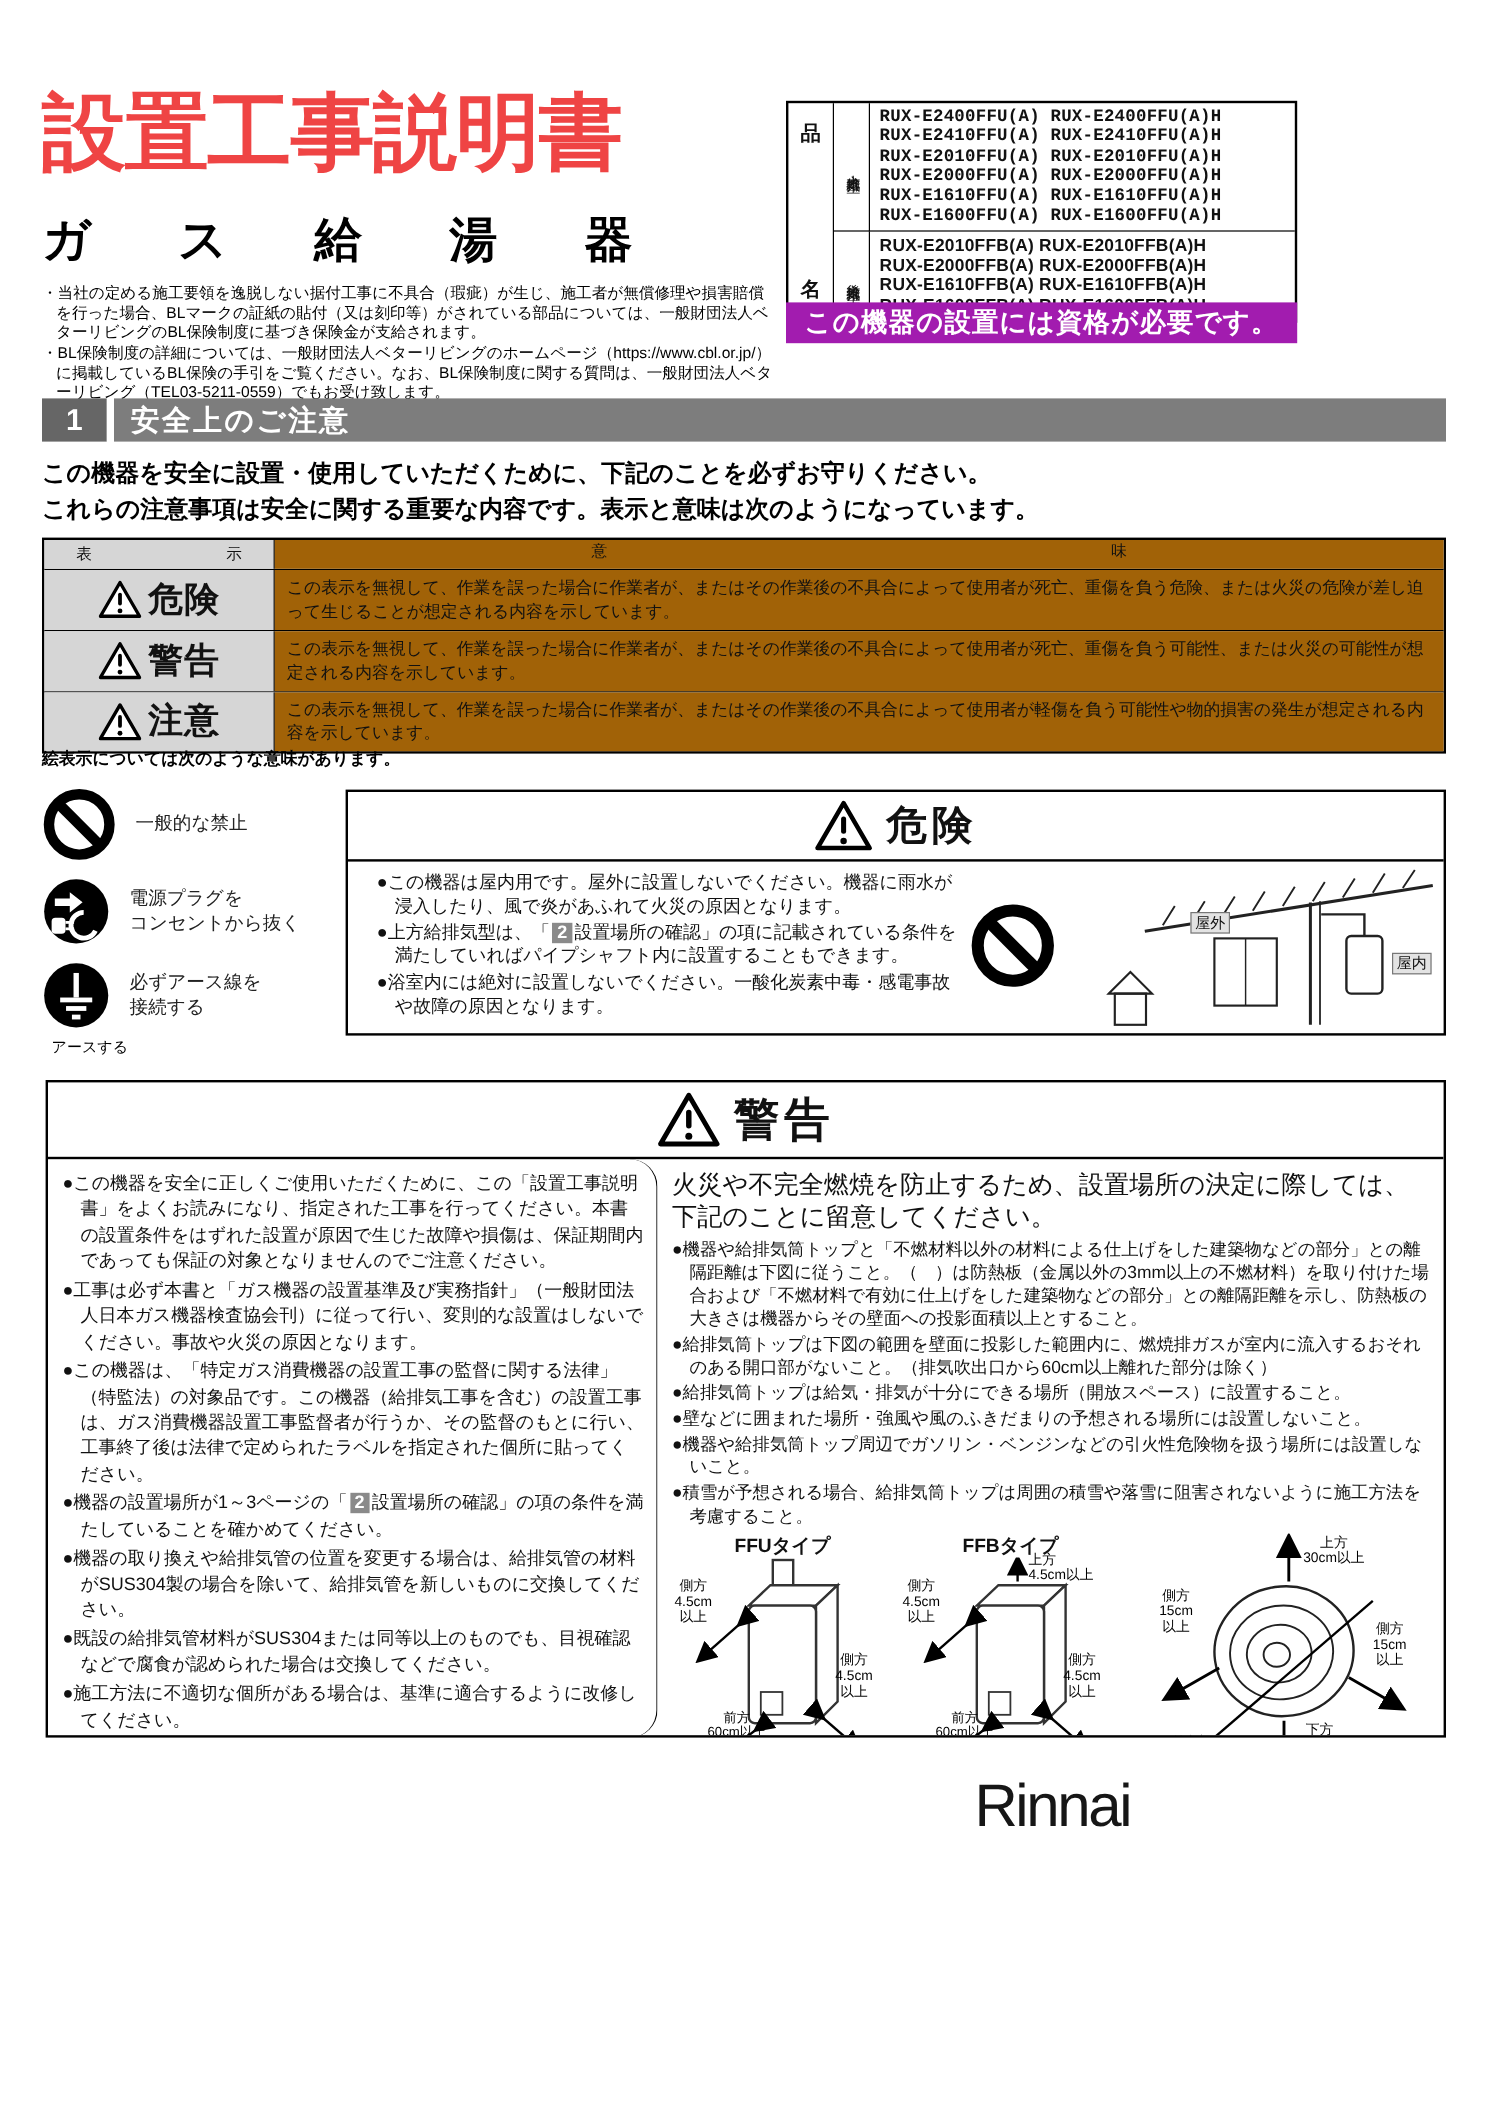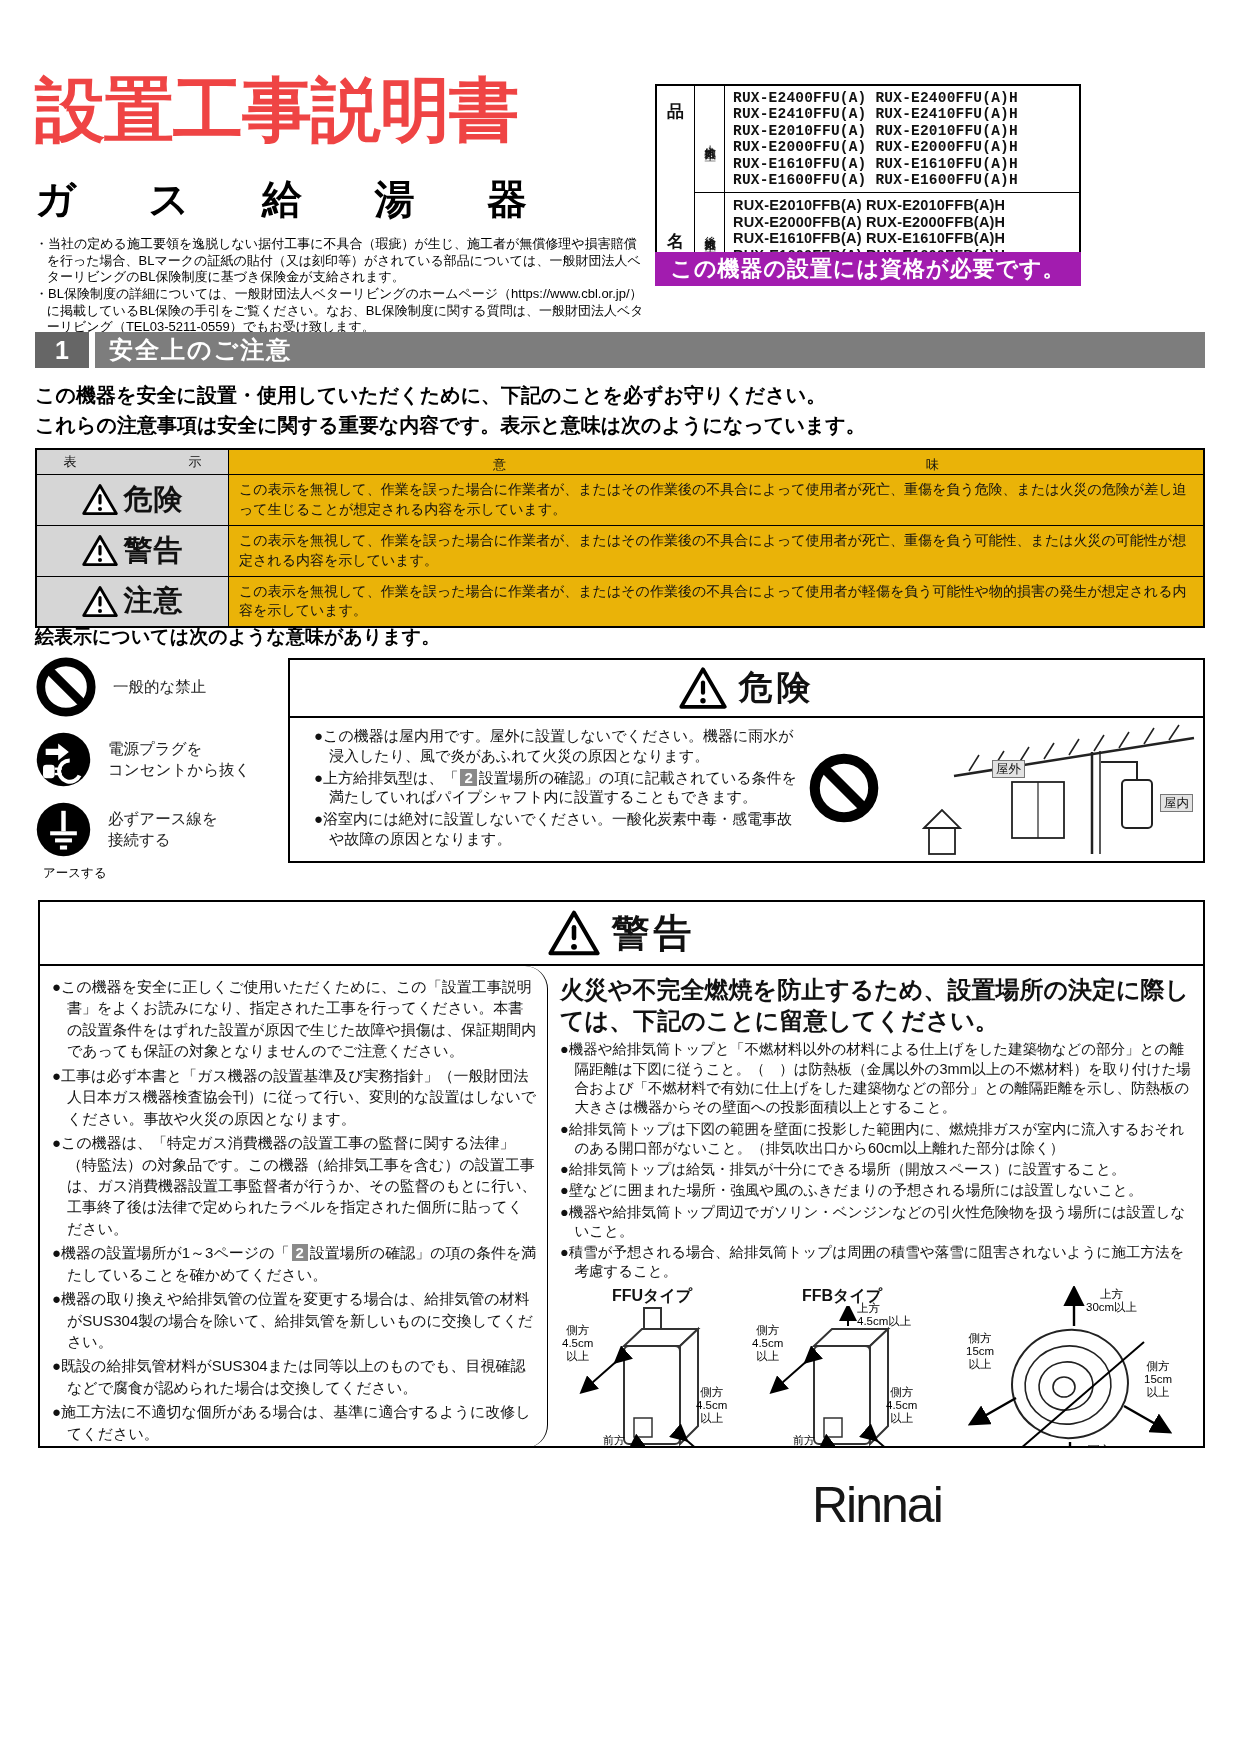--- a/index.html
+++ b/index.html
@@ -35,32 +35,32 @@
   .section-title { flex:1; background:#7d7d7d; color:#fff; font-size:24px; font-weight:700;
                    display:flex; align-items:center; padding-left:14px; letter-spacing:2px; }
 
   .intro { left:35px; top:380px; width:1170px; font-size:20px; font-weight:700; line-height:1.5; color:#000; }
 
   
   .sig-table { left:35px; top:448px; width:1170px; border:2px solid #000; }
   .sig-row { display:flex; border-top:1px solid #000; }
   .sig-row:first-child { border-top:none; }
   .sig-c1 { width:192px; background:#d6d6d6; border-right:1px solid #000; display:flex; align-items:center; justify-content:center; }
-  .sig-c2 { flex:1; background:#eab308; display:flex; align-items:flex-end; }
+  .sig-c2 { flex:1; background:#a16207; display:flex; align-items:flex-start; }
   .sig-head { height:24px; font-size:13px; }
   .sig-head .sig-c2 { justify-content:center; }
   .spread-narrow { letter-spacing:112px; margin-right:-112px; }
   .spread-wide { letter-spacing:420px; margin-right:-420px; }
   .sig-body { min-height:48px; }
   .sig-word { font-size:29px; font-weight:800; letter-spacing:1px; margin-left:6px; }
   .sig-text { font-size:14px; line-height:1.42; padding:5px 10px; }
   .tri { display:block; }
 
   
-  .picto-lead { left:35px; top:624px; font-size:19px; font-weight:700; color:#000; }
+  .picto-lead { left:35px; top:624px; font-size:14px; font-weight:700; color:#000; }
   .picto-col { left:35px; top:656px; width:252px; }
   .picto-item { display:flex; align-items:center; gap:16px; margin-bottom:13px; }
   .picto-label { font-size:15.5px; line-height:1.3; white-space:pre-line; color:#222; }
   .picto-caption { font-size:12.5px; margin:-6px 0 0 8px; color:#000; }
 
   
   .danger-box { left:288px; top:658px; width:917px; height:205px; border:2px solid #000; background:#fff; }
   .box-title { height:58px; border-bottom:2px solid #000; display:flex; align-items:center; justify-content:center; gap:12px; }
   .box-title-word { font-size:34px; font-weight:800; letter-spacing:4px; }
   .danger-body { position:relative; height:143px; padding:8px 12px;margin-left:12px; }
@@ -70,21 +70,21 @@
   .dg-illu { position:absolute; left:500px; top:6px; width:400px; height:132px; }
   .dg-lab { position:absolute; font-size:12.5px; border:1px solid #777; background:#e3e3e3; padding:0 3px; line-height:1.3; }
 
   
   .warning-box { left:38px; top:900px; width:1167px; height:548px; border:2px solid #000; background:#fff; overflow:hidden; }
   .warning-box .box-title { height:64px; }
   .warn-cols { display:flex; height:482px; }
   .warn-left { width:508px; border-right:1.5px solid #000; padding:10px 10px 8px 12px; font-size:15px; line-height:1.43;border-radius:23px; }
   .warn-left .bullet { margin-bottom:3px; }
   .warn-right { flex:1; padding:8px 10px 4px 12px; }
-  .warn-right-heading { font-size:24px; font-weight:700; line-height:1.3; margin-bottom:4px; }
+  .warn-right-heading { font-size:21px; font-weight:400; line-height:1.3; margin-bottom:4px; }
   .warn-right-bullets { font-size:14.5px; line-height:1.33; }
   .warn-right-bullets .bullet { margin-bottom:2px; }
 
   
   .diagrams { display:flex; margin-top:4px; }
   .diag { position:relative; }
   .diag-title { position:absolute; top:0; font-size:16px; font-weight:800; }
   .dlab { position:absolute; font-size:11.5px; line-height:1.12; white-space:pre-line; text-align:center; color:#000; }
   .dlab.small { font-size:11px; }
 

